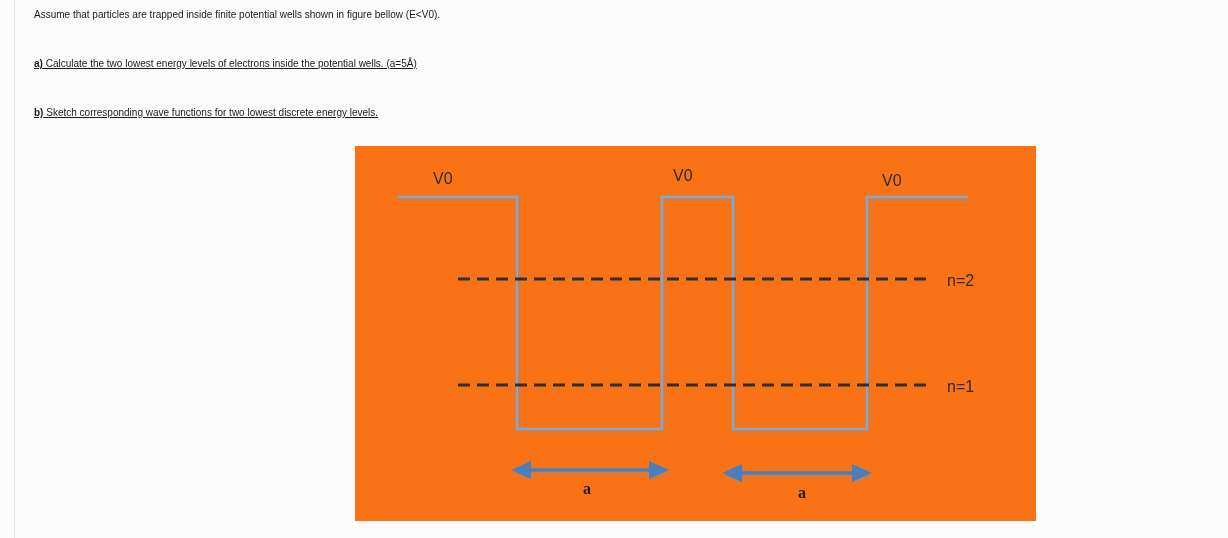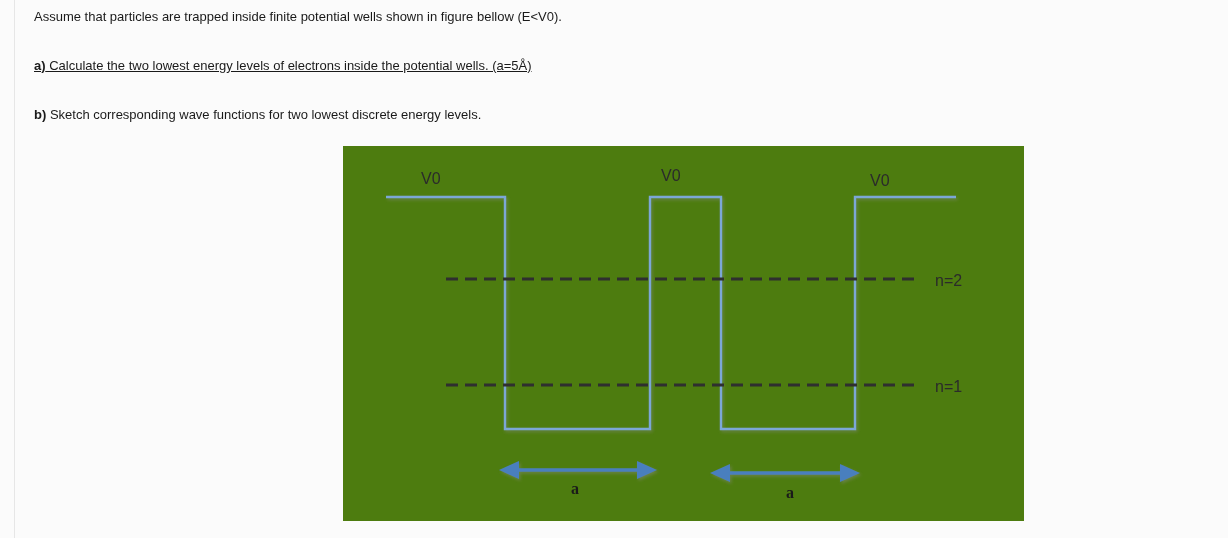--- a/index.html
+++ b/index.html
@@ -27,37 +27,37 @@
 
   #question-block {
     position: absolute;
     left: 34px;
     top: 0;
     width: 1100px;
   }
 
   .q-line {
     color: #1a1a1a;
-    font-size: 13px;
+    font-size: 10px;
     line-height: 1.35;
     white-space: nowrap;
   }
   #q-intro  { position: absolute; left: 0; top: 8px; }
   #q-a      { position: absolute; left: 0; top: 57px; text-decoration: underline; }
-  #q-b      { position: absolute; left: 0; top: 106px; }
+  #q-b      { position: absolute; left: 0; top: 106px; text-decoration: underline; }
   .q-prefix { font-weight: bold; }
 
   
   #figure-card {
     position: absolute;
-    left: 343px;
+    left: 355px;
     top: 146px;
     width: 681px;
     height: 375px;
-    background: #4d7c0f;
+    background: #f97316;
   }
   #figure-svg {
     position: absolute;
     left: 0;
     top: 0;
     width: 681px;
     height: 375px;
     display: block;
   }
 

